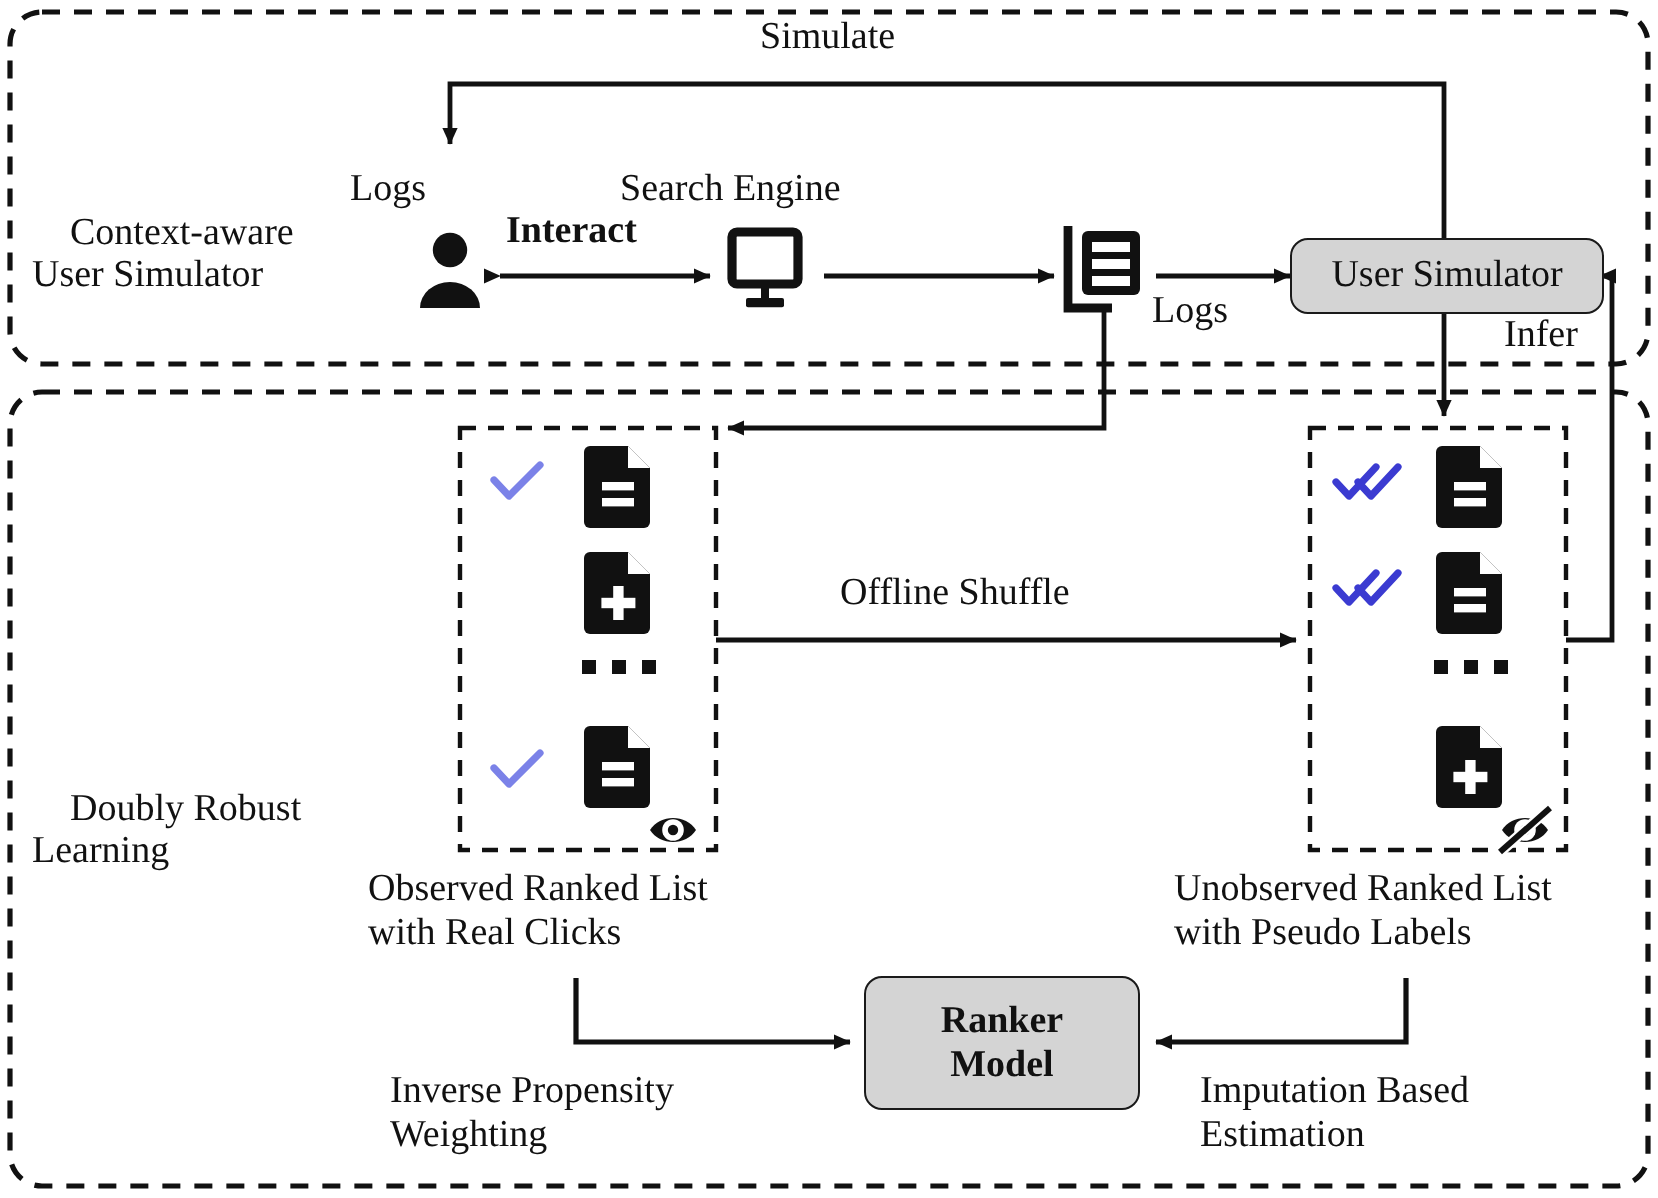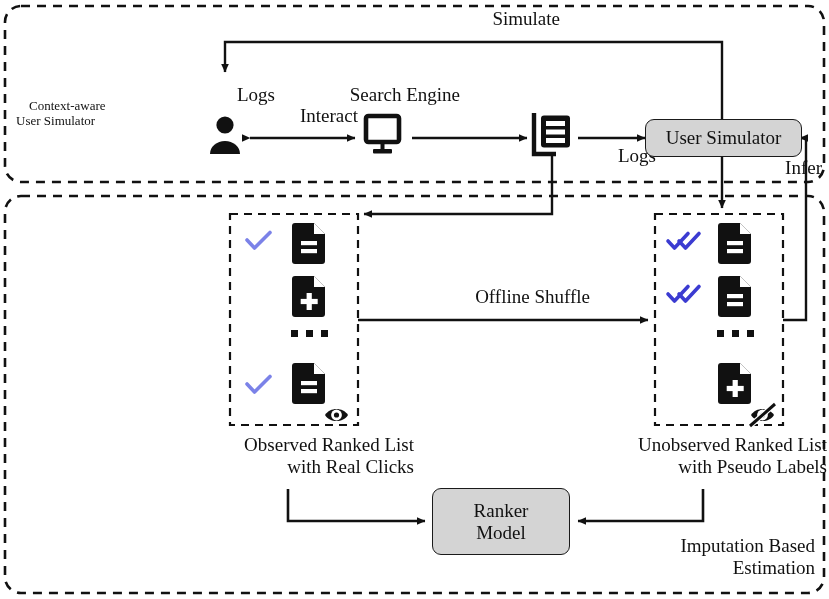--- a/index.html
+++ b/index.html
@@ -11,25 +11,25 @@
     overflow:hidden;
   }
   #canvas{position:absolute;inset:0;width:829px;height:599px;}
   svg.layer{position:absolute;left:0;top:0;width:829px;height:599px;pointer-events:none;}
   .lbl{
     position:absolute;
     font-family:"Liberation Serif","DejaVu Serif",serif;
     color:#111;
     white-space:pre;
     line-height:1.14;
-    text-align:right;
+    text-align:left;
     letter-spacing:0px;
   }
   .lbl.big{font-size:19px;}
-  .grp-label{font-size:13px;text-align:left;}
+  .grp-label{font-size:19px;text-align:left;}
   .boxlabel{
     position:absolute;
     display:flex;align-items:center;justify-content:center;
     background:#d4d4d4;
     border:1.6px solid #1a1a1a;
     border-radius:9px;
     font-size:19px;
     text-align:center;
     line-height:1.12;
   }
@@ -194,48 +194,54 @@
       <path d="M-1,22 L24,0" fill="none" stroke="#fff" stroke-width="5.4"></path>
       <path d="M-1,22 L24,0" fill="none" stroke="#111" stroke-width="3"></path>
     </g>
   </svg>
 
   <div class="lbl grp-label" style="left:16px;top:84px;width:180px;">
     <span style="white-space:pre-line;">Context-aware
 User Simulator</span>
   </div>
 
+  <div class="lbl grp-label" style="left:16px;top:372px;width:180px;">
+    <span style="white-space:pre-line;">Doubly Robust
+Learning</span>
+  </div>
 
   <div class="lbl big" style="left:380px;top:8px;width:180px;">Simulate</div>
 
   <div class="lbl big" style="left:175px;top:84px;width:100px;">Logs</div>
 
   <div class="lbl big" style="left:310px;top:84px;width:150px;">Search Engine</div>
 
 
-  <div class="lbl big" style="left:253px;top:105px;width:105px;">Interact</div>
+  <div class="lbl big" style="left:253px;top:105px;width:105px;font-weight:bold;">Interact</div>
 
   <div class="lbl big" style="left:576px;top:145px;width:80px;">Logs</div>
 
   <div class="lbl big" style="left:752px;top:157px;width:70px;">Infer</div>
 
   <div class="boxlabel" style="left:645px;top:119px;width:155px;height:36px;">
     <span>User Simulator</span>
   </div>
 
   <div class="lbl big" style="left:420px;top:286px;width:170px;">Offline Shuffle</div>
 
-  <div class="lbl big" style="left:174px;top:434px;width:240px;white-space:pre-line;">Observed Ranked List
+  <div class="lbl big" style="left:184px;top:434px;width:240px;white-space:pre-line;">Observed Ranked List
 with Real Clicks</div>
 
   <div class="lbl big" style="left:587px;top:434px;width:240px;white-space:pre-line;">Unobserved Ranked List
 with Pseudo Labels</div>
 
-  <div class="boxlabel" style="left:432px;top:488px;width:136px;height:65px;">
+  <div class="boxlabel" style="left:432px;top:488px;width:136px;height:65px;font-weight:bold;">
     <span style="white-space:pre-line;">Ranker
 Model</span>
   </div>
 
+  <div class="lbl big" style="left:195px;top:535px;width:220px;white-space:pre-line;">Inverse Propensity
+Weighting</div>
 
   <div class="lbl big" style="left:600px;top:535px;width:215px;white-space:pre-line;">Imputation Based
 Estimation</div>
 
 </div>
 
 </body></html>

